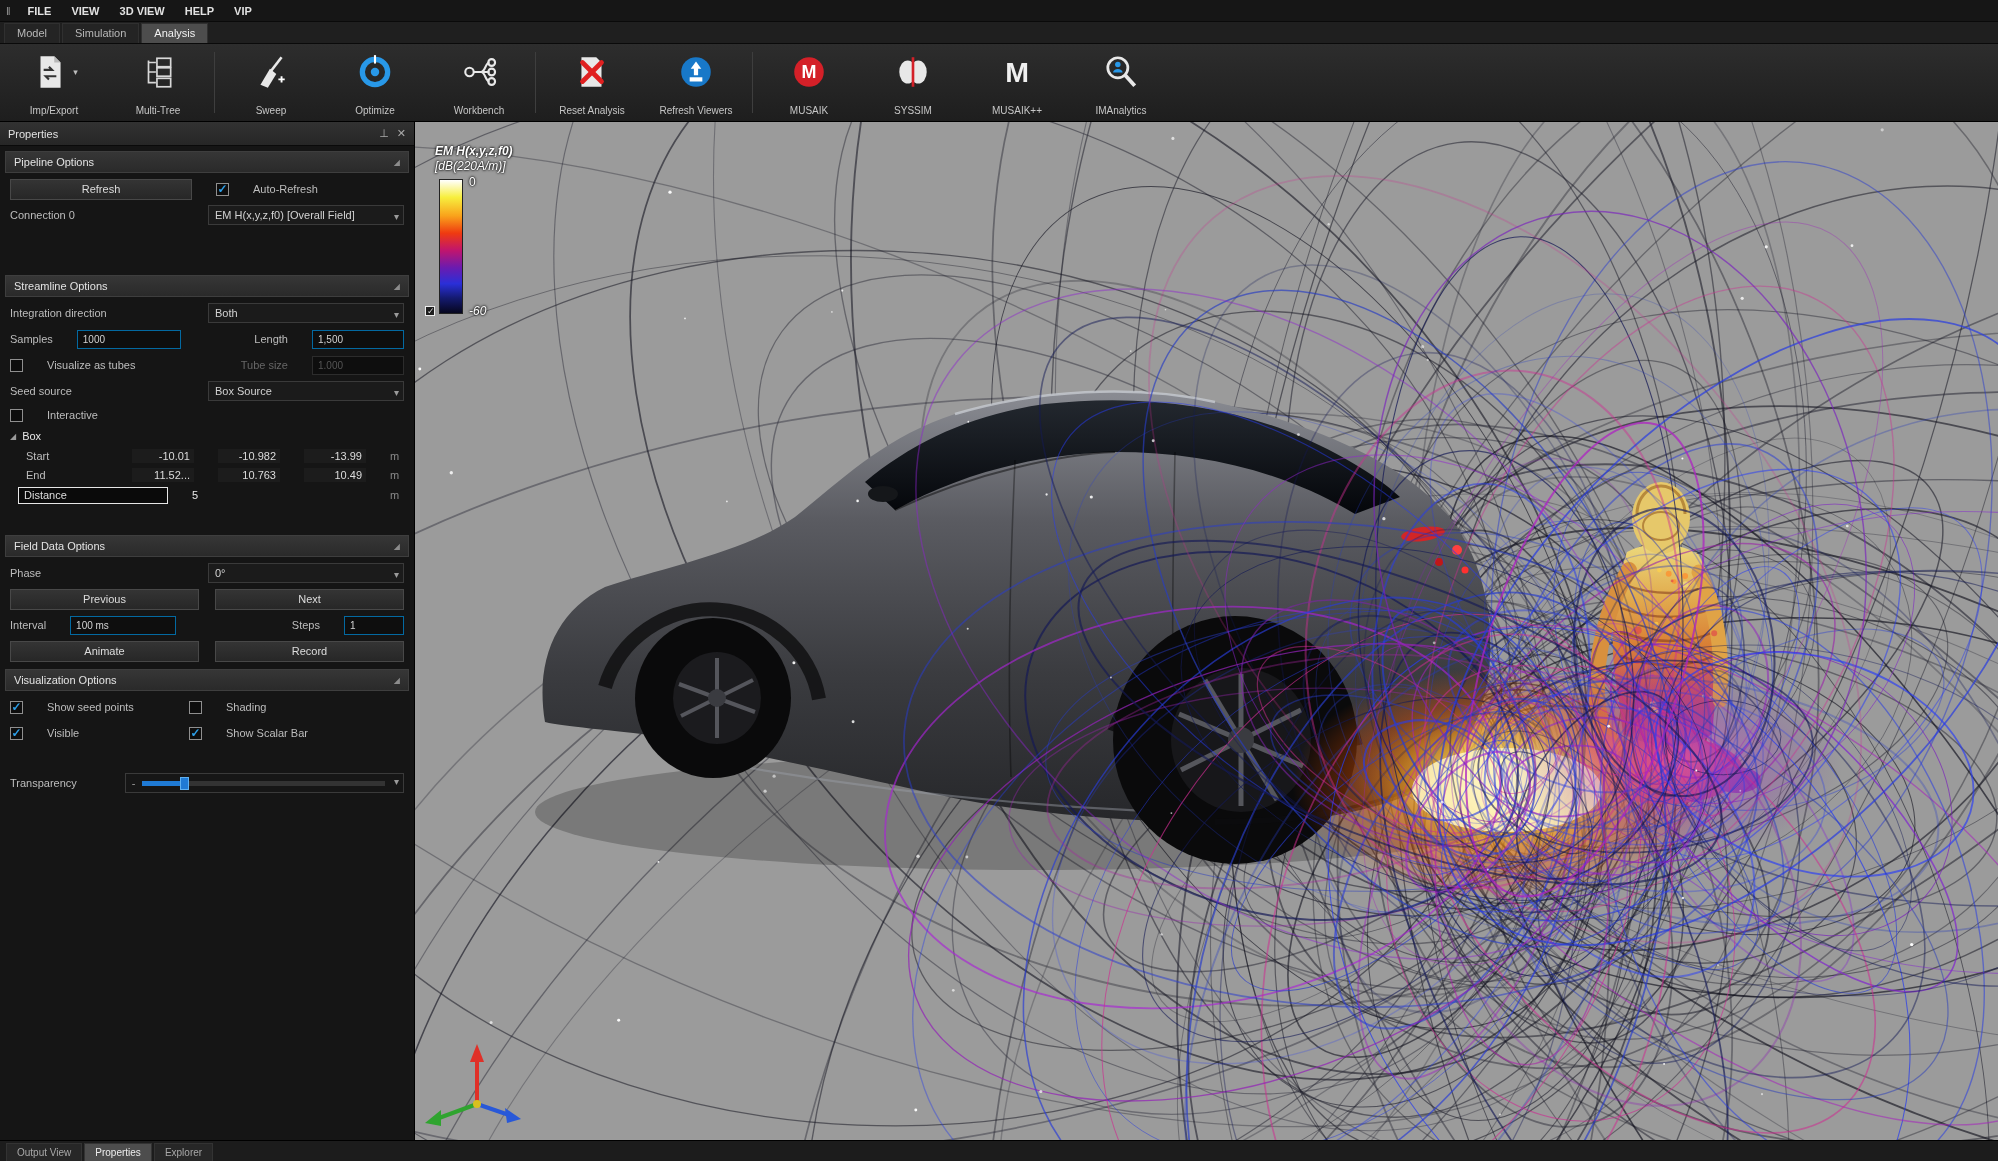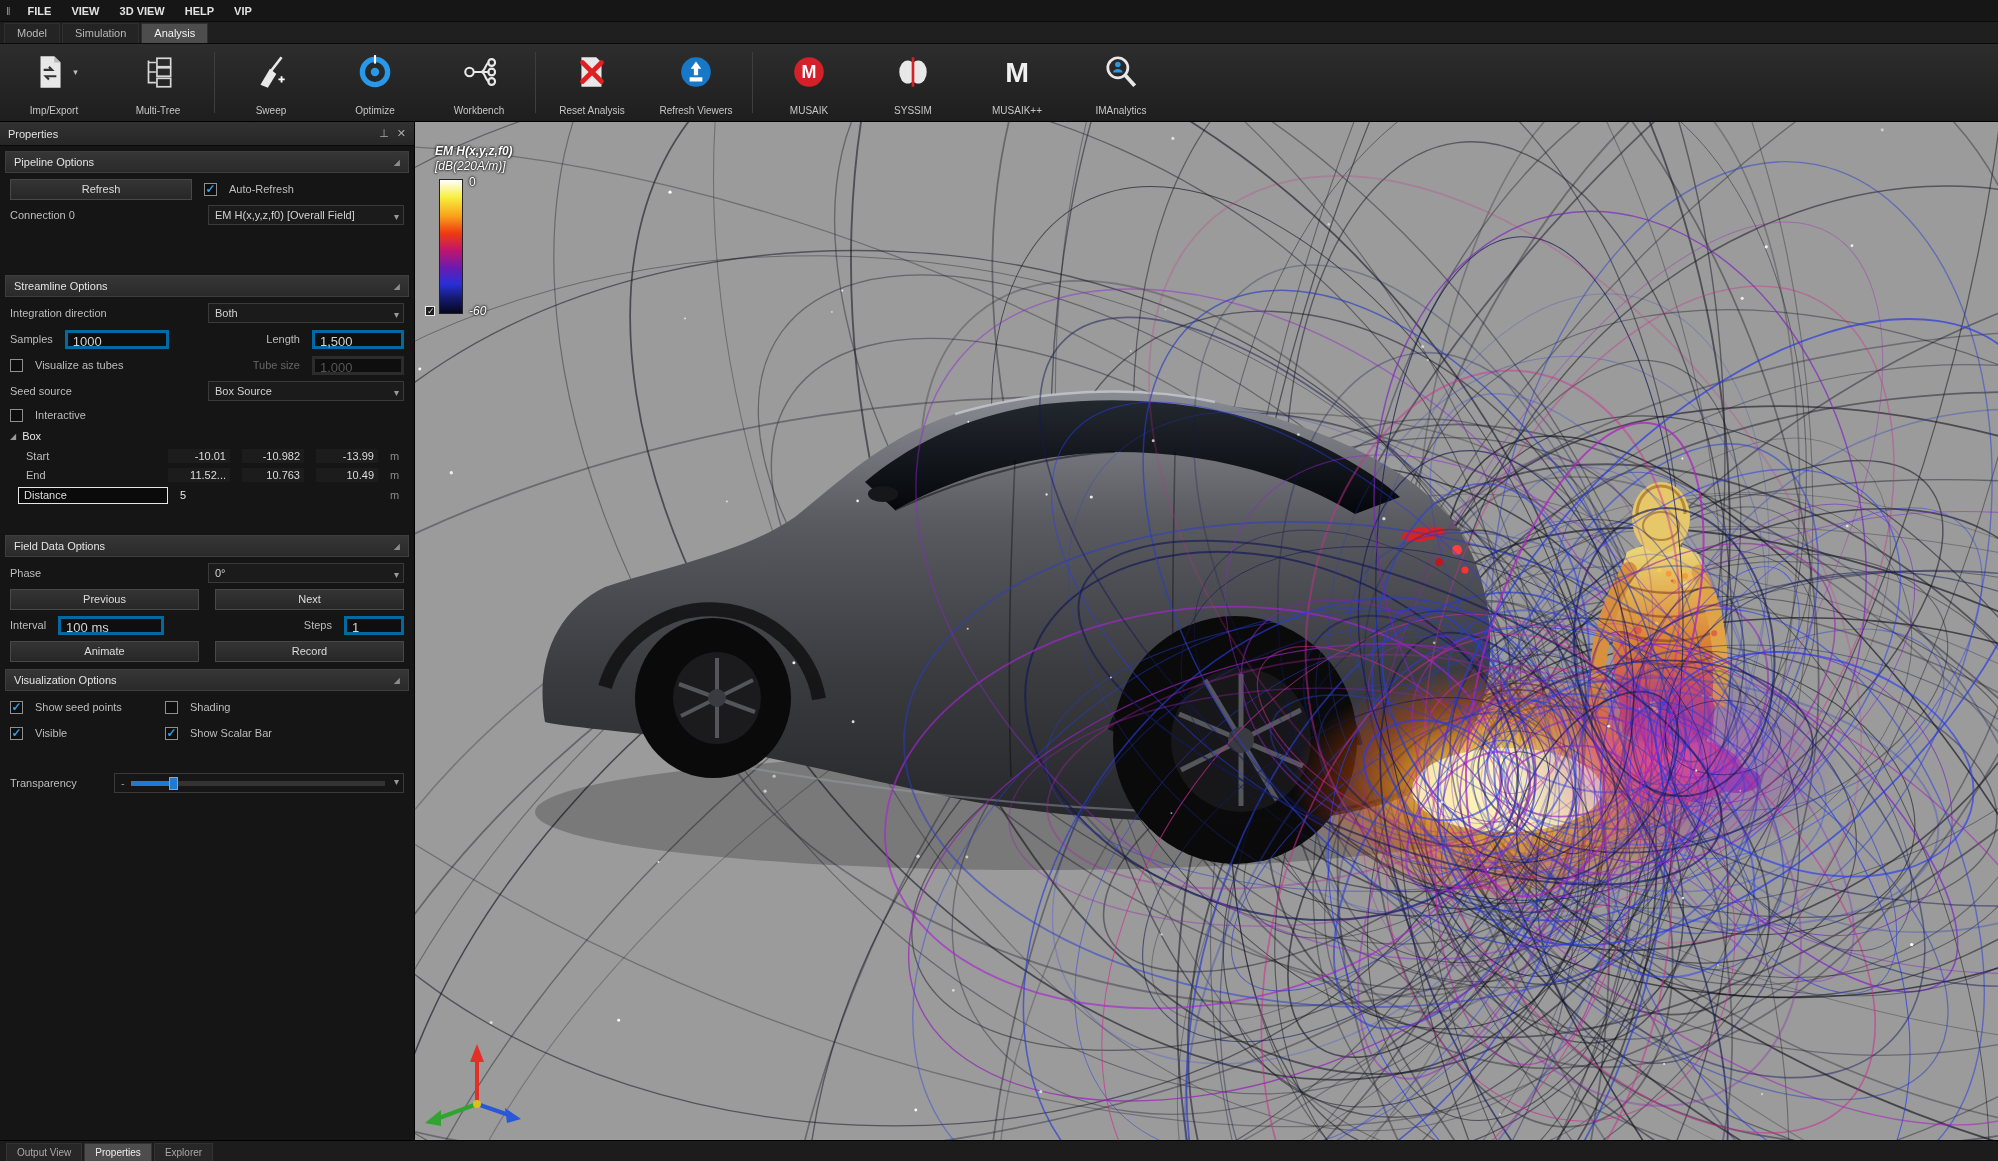--- a/index.html
+++ b/index.html
@@ -40,26 +40,26 @@
   #panel { position:absolute; left:0; top:0; width:415px; height:1018px;
     background:#151515; border-right:1px solid #000; display:flex; flex-direction:column; }
   #panel-title { height:24px; background:linear-gradient(#323232,#262626);
     display:flex; align-items:center; padding:0 8px; font-size:11px; color:#e0e0e0;
     border-bottom:1px solid #0a0a0a; }
   #panel-title .wicons { margin-left:auto; display:flex; gap:8px; color:#aaa; font-size:11px; }
   .sect { height:22px; background:linear-gradient(#363636,#2a2a2a); border:1px solid #3e3e3e;
     margin:5px 5px 3px; display:flex; align-items:center; padding:0 8px; font-size:11px;
     color:#e3e3e3; }
   .sect::after { content:"◢"; margin-left:auto; color:#8c8c8c; font-size:8px; }
-  .row { display:flex; align-items:center; padding:0 10px; gap:12px; min-height:26px; }
+  .row { display:flex; align-items:center; padding:0 10px; gap:24px; min-height:26px; }
   .lbl { font-size:11px; color:#bdbdbd; white-space:nowrap; }
   .lbl.dim { color:#666; }
   .btn { background:linear-gradient(#343434,#272727); border:1px solid #484848; color:#ddd;
     font-size:11px; height:21px; display:flex; align-items:center; justify-content:center; }
-  .inp { background:#0e0e0e; border:3px solid #0369a1; color:#d2d2d2; font-size:13px;
+  .inp { background:#0e0e0e; border:1px solid #0369a1; color:#d2d2d2; font-size:10px;
     height:19px; line-height:17px; padding:0 5px; }
   .inp.dim { color:#555; border-color:#2c2c2c; }
   .sel { background:#1b1b1b; border:1px solid #3a3a3a; color:#d2d2d2; font-size:11px;
     height:20px; line-height:18px; padding:0 18px 0 6px; position:relative; white-space:nowrap;
     overflow:hidden; }
   .sel::after { content:"▾"; position:absolute; right:4px; top:2px; color:#9a9a9a; font-size:10px; }
   .cb { width:13px; height:13px; border:1px solid #8f8f8f; background:#0d0d0d; display:inline-flex;
     align-items:center; justify-content:center; flex:0 0 auto; }
   .cb.on::after { content:"✓"; color:#2d9fe8; font-size:12px; font-weight:bold; line-height:1; }
   .spacer { flex:1; }

